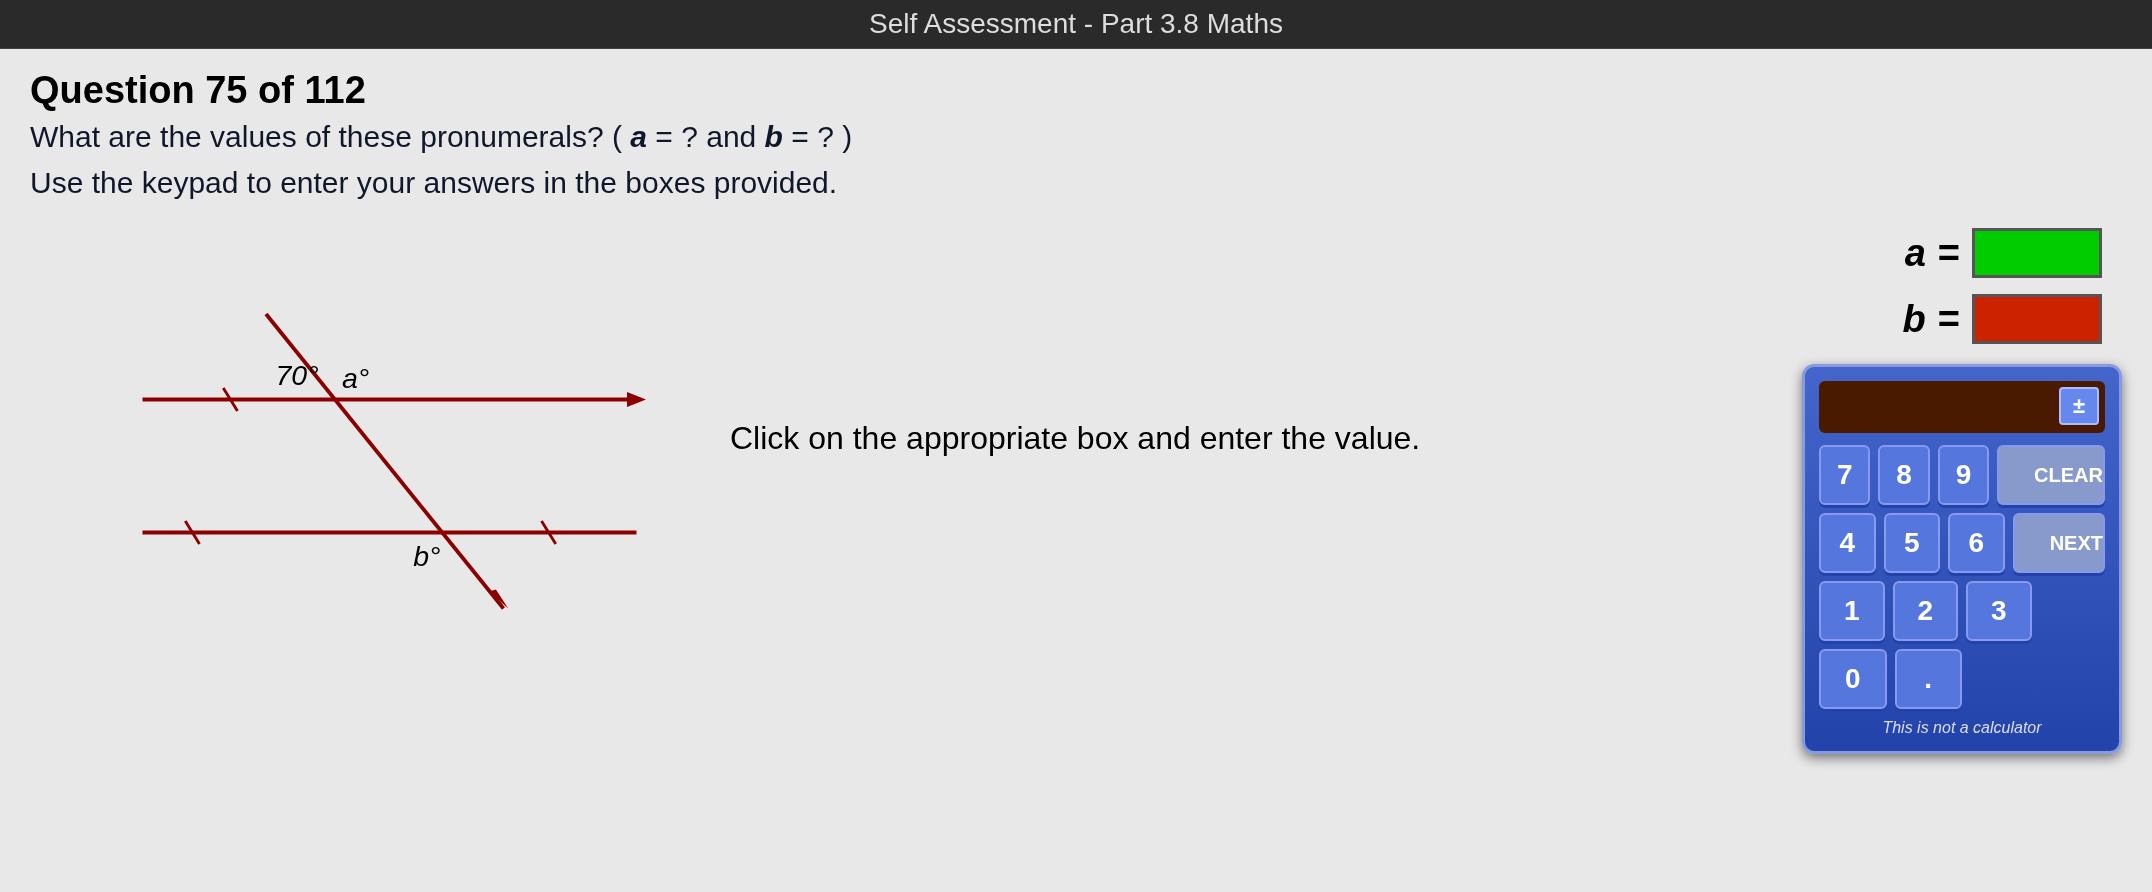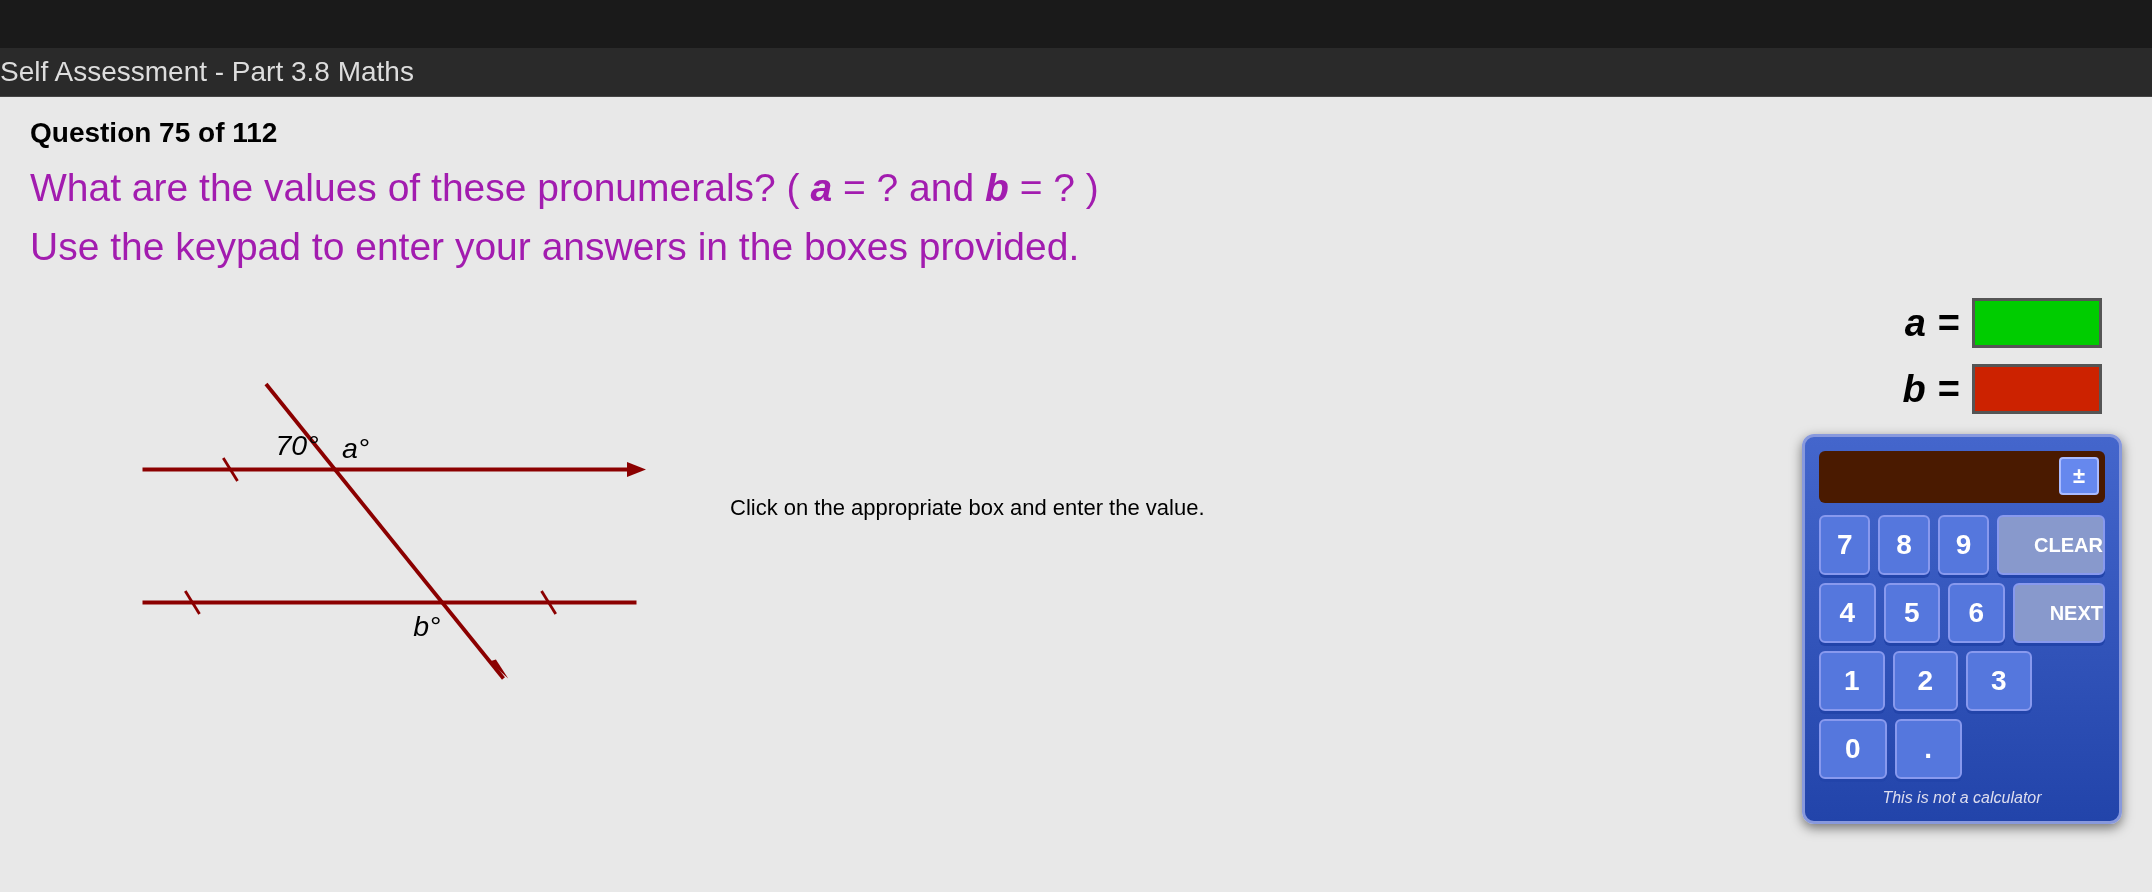--- a/index.html
+++ b/index.html
@@ -7,45 +7,44 @@
       background: #1a1a1a;
       font-family: Arial, sans-serif;
       width: 2152px;
       height: 892px;
       overflow: hidden;
       display: flex;
       flex-direction: column;
     }
     .title-bar {
       background: #2a2a2a;
-      text-align: left;
+      text-align: center;
       padding: 8px 0;
       color: #ddd;
       font-size: 28px;
       font-weight: normal;
       border-bottom: 1px solid #444;
-      margin-top: 48px;
     }
     .main-content {
       background: #e8e8e8;
       flex: 1;
       display: flex;
       flex-direction: column;
       padding: 20px 30px 20px 30px;
       position: relative;
     }
     .question-header {
-      font-size: 28px;
-      font-weight: bold;
-      color: #000;
-      margin-bottom: 12px;
+      font-size: 38px;
+      font-weight: bold;
+      color: #000;
+      margin-bottom: 4px;
     }
     .question-text {
-      font-size: 39px;
-      color: #a21caf;
+      font-size: 30px;
+      color: #0f172a;
       margin-bottom: 4px;
       line-height: 1.4;
     }
     .question-text .var {
       font-style: italic;
       font-weight: bold;
     }
     .content-area {
       display: flex;
       flex: 1;
@@ -57,21 +56,21 @@
       display: flex;
       flex-direction: row;
       align-items: center;
       padding-top: 20px;
     }
     .diagram-svg {
       width: 700px;
       height: 380px;
     }
     .click-instruction {
-      font-size: 22px;
+      font-size: 32px;
       color: #000;
       margin-top: 20px;
       text-align: center;
     }
     .right-panel {
       display: flex;
       flex-direction: column;
       align-items: flex-end;
       gap: 20px;
       margin-left: 40px;

